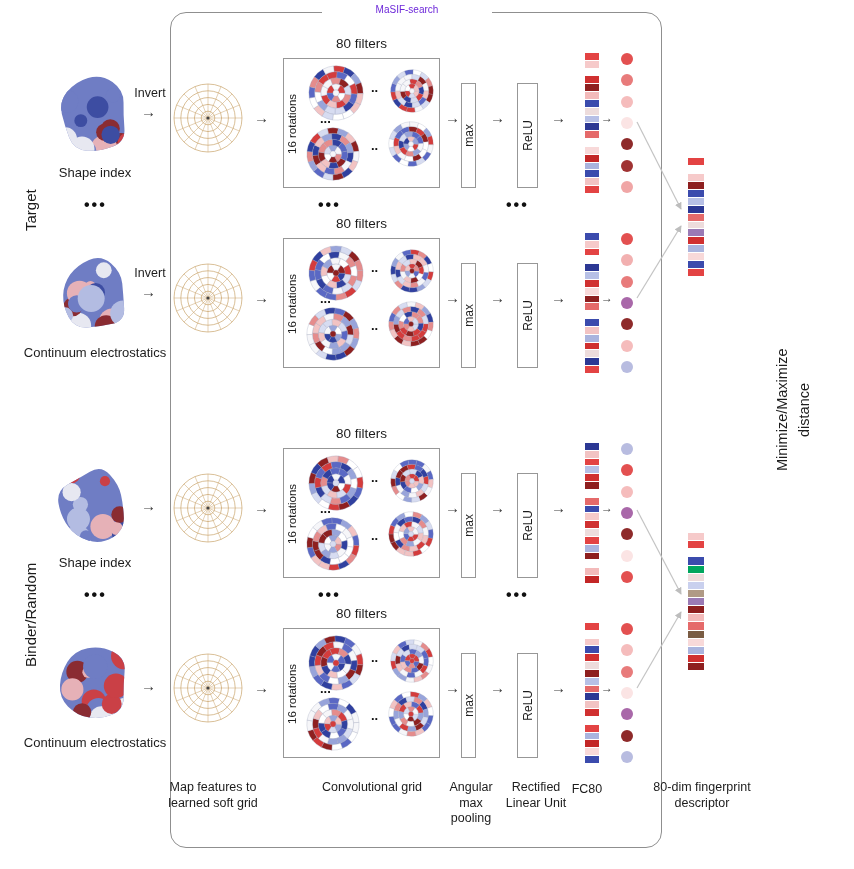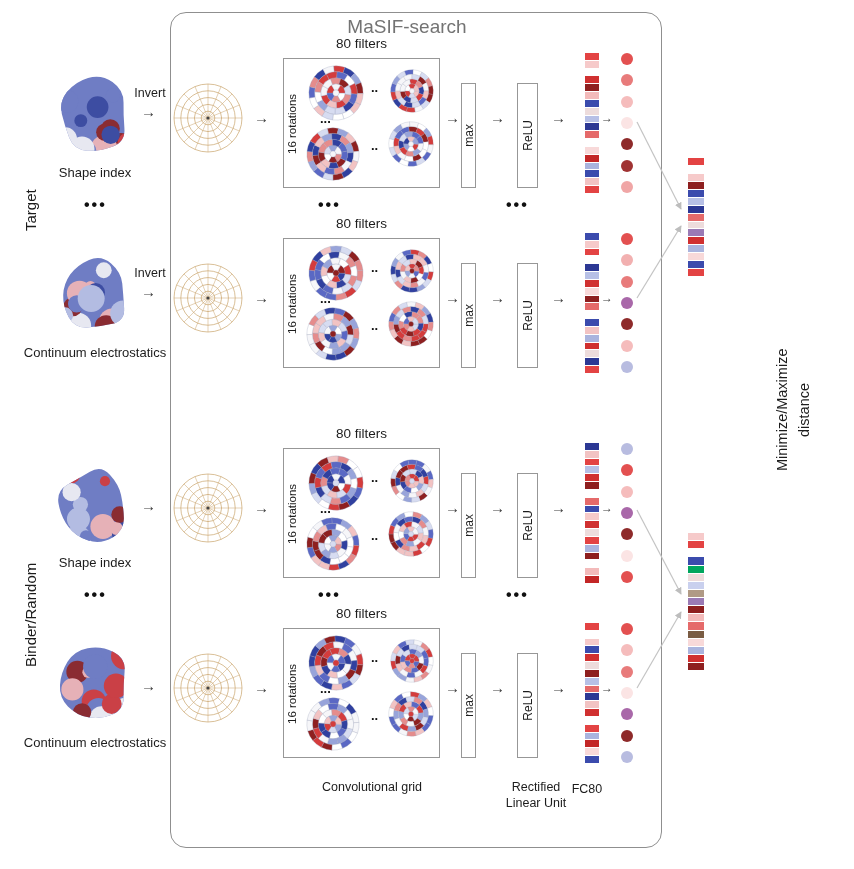--- a/index.html
+++ b/index.html
@@ -21,21 +21,21 @@
   .ell{font-size:16px;font-weight:bold;letter-spacing:2px;color:#111;line-height:1}
   .smalldots{font-weight:bold;color:#111;line-height:1}
 </style>
 </head>
 <body>
 
 <div class="canvas">
 
   <div class="abs" style="left:170px;top:12px;width:492px;height:836px;border:1.5px solid #8f8f8f;border-radius:16px"></div>
 
-  <div class="abs center" style="left:322px;top:16px;width:170px;font-size:19px;background:#fff;z-index:3;color:#737373">MaSIF-search</div>
+  <div class="abs center" style="left:322px;top:4px;width:170px;font-size:10px;background:#fff;z-index:3;color:#6d28d9">MaSIF-search</div>
 
   <div class="abs vtext lbl" style="left:22px;top:150px;height:120px;font-size:15px">Target</div>
   <div class="abs vtext lbl" style="left:22px;top:530px;height:170px;font-size:15px">Binder/Random</div>
   <div class="abs vtext lbl" style="left:772px;top:290px;height:240px;font-size:14.5px;white-space:pre-line;line-height:1.5">Minimize/Maximize
 distance</div>
 
   <svg class="abs" width="854" height="869" style="left:0;top:0;pointer-events:none">
     <defs>
       <marker id="ah" viewBox="0 0 8 8" refX="7" refY="4" markerWidth="6" markerHeight="6" orient="auto">
         <path d="M0,0 L8,4 L0,8 Z" fill="#bdbdbd"></path>
@@ -1214,18 +1214,21 @@
       <div class="seg" style="background:#8e1f1f"></div>
       <div class="seg" style="background:#f3baba"></div>
       <div class="seg" style="background:#e56a6a"></div>
       <div class="seg" style="background:#7a5c43"></div>
       <div class="seg" style="background:#f8d9d9"></div>
       <div class="seg" style="background:#aab4de"></div>
       <div class="seg" style="background:#d03030"></div>
       <div class="seg" style="background:#8e1f1f"></div>
     </div>
 
+  <div class="abs lbl center" style="left:163px;top:780px;width:100px;font-size:12.5px;line-height:1.25">Map features to learned soft grid</div>
   <div class="abs lbl center" style="left:312px;top:780px;width:120px;font-size:12.5px;line-height:1.25">Convolutional grid</div>
+  <div class="abs lbl center" style="left:438px;top:780px;width:66px;font-size:12.5px;line-height:1.25">Angular max pooling</div>
   <div class="abs lbl center" style="left:501px;top:780px;width:70px;font-size:12.5px;line-height:1.25">Rectified Linear Unit</div>
   <div class="abs lbl center" style="left:564px;top:782px;width:46px;font-size:12.5px">FC80</div>
+  <div class="abs lbl center" style="left:652px;top:780px;width:100px;font-size:12.5px;line-height:1.25">80-dim fingerprint descriptor</div>
 
 
 </div>
 
 </body></html>

